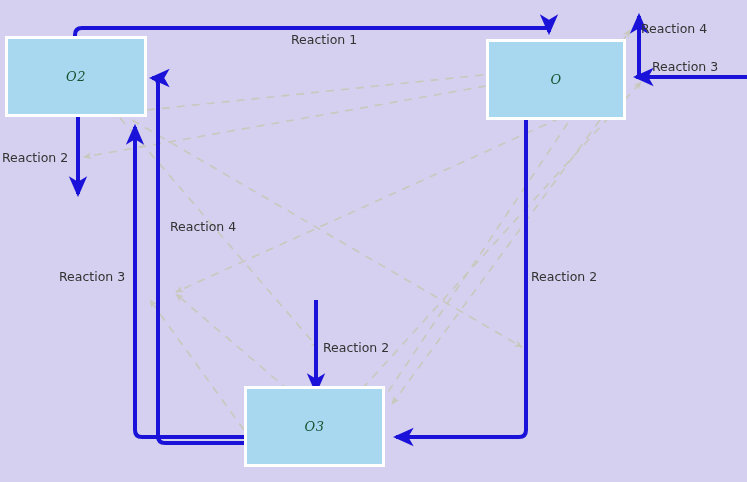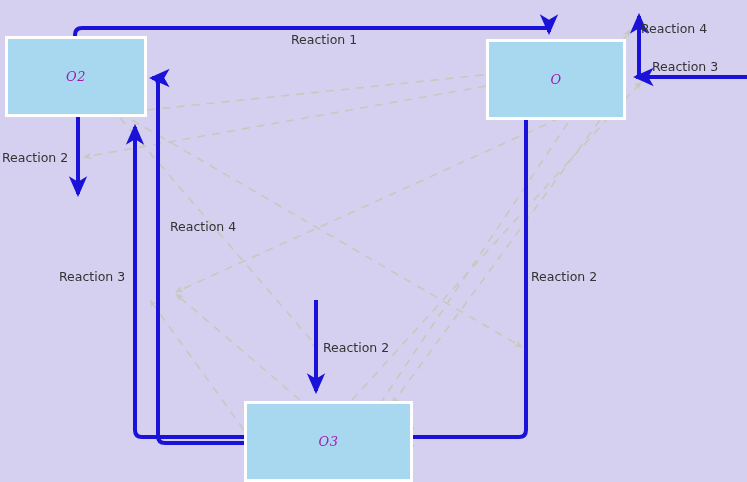--- a/index.html
+++ b/index.html
@@ -32,21 +32,21 @@
     border: 3px solid #ffffff;
     display: flex;
     align-items: center;
     justify-content: center;
     z-index: 3;
   }
   .node-label {
     font-family: "DejaVu Serif", serif;
     font-style: italic;
     font-size: 13px;
-    color: #a21caf;
+    color: #14532d;
     letter-spacing: 0.5px;
   }
   .edge-label {
     position: absolute;
     font-family: "DejaVu Sans", sans-serif;
     font-size: 12.5px;
     color: #333333;
     white-space: nowrap;
     z-index: 4;
     line-height: 1;
@@ -101,21 +101,21 @@
   </svg>
 
   <div class="node-box" style="left:5px; top:36px; width:142px; height:81px;">
     <span class="node-label">O2</span>
   </div>
 
   <div class="node-box" style="left:486px; top:39px; width:140px; height:81px;">
     <span class="node-label">O</span>
   </div>
 
-  <div class="node-box" style="left:244px; top:401px; width:169px; height:81px;">
+  <div class="node-box" style="left:244px; top:386px; width:141px; height:81px;">
     <span class="node-label">O3</span>
   </div>
 
   <div class="edge-label" style="left:283px; top:34px;margin-left:8px;">Reaction 1</div>
 
   <div class="edge-label" style="left:641px; top:23px;">Reaction 4</div>
 
   <div class="edge-label" style="left:652px; top:61px;">Reaction 3</div>
 
   <div class="edge-label" style="left:2px; top:152px;">Reaction 2</div>

